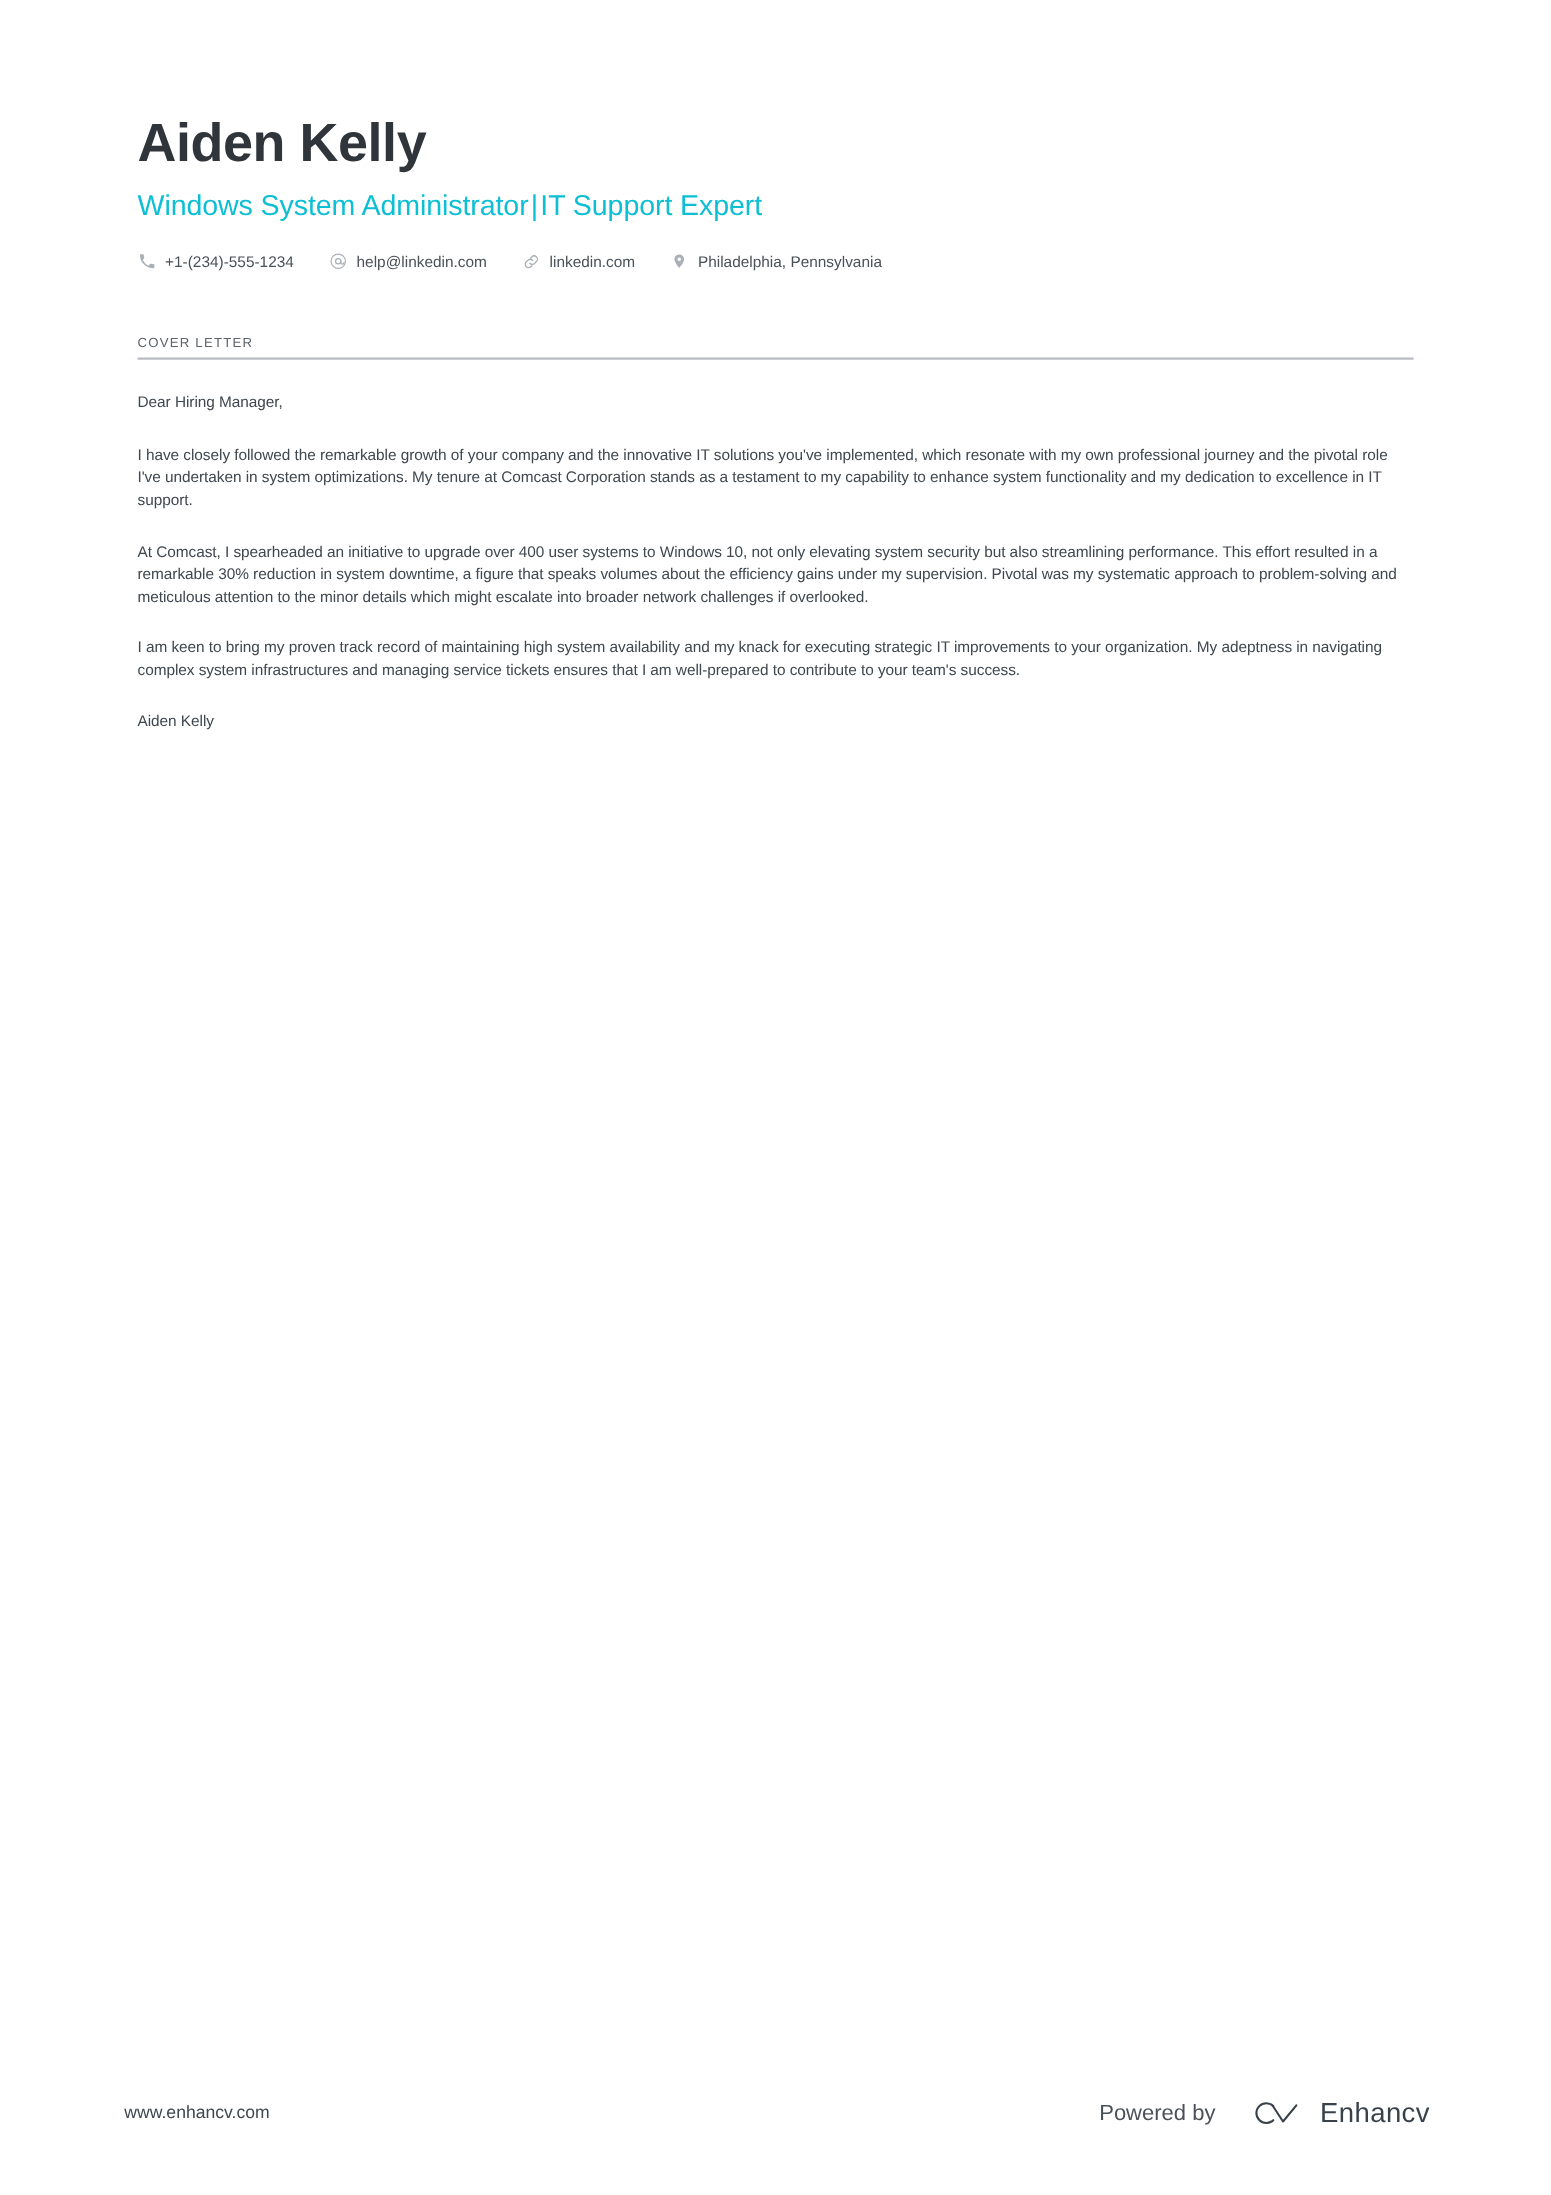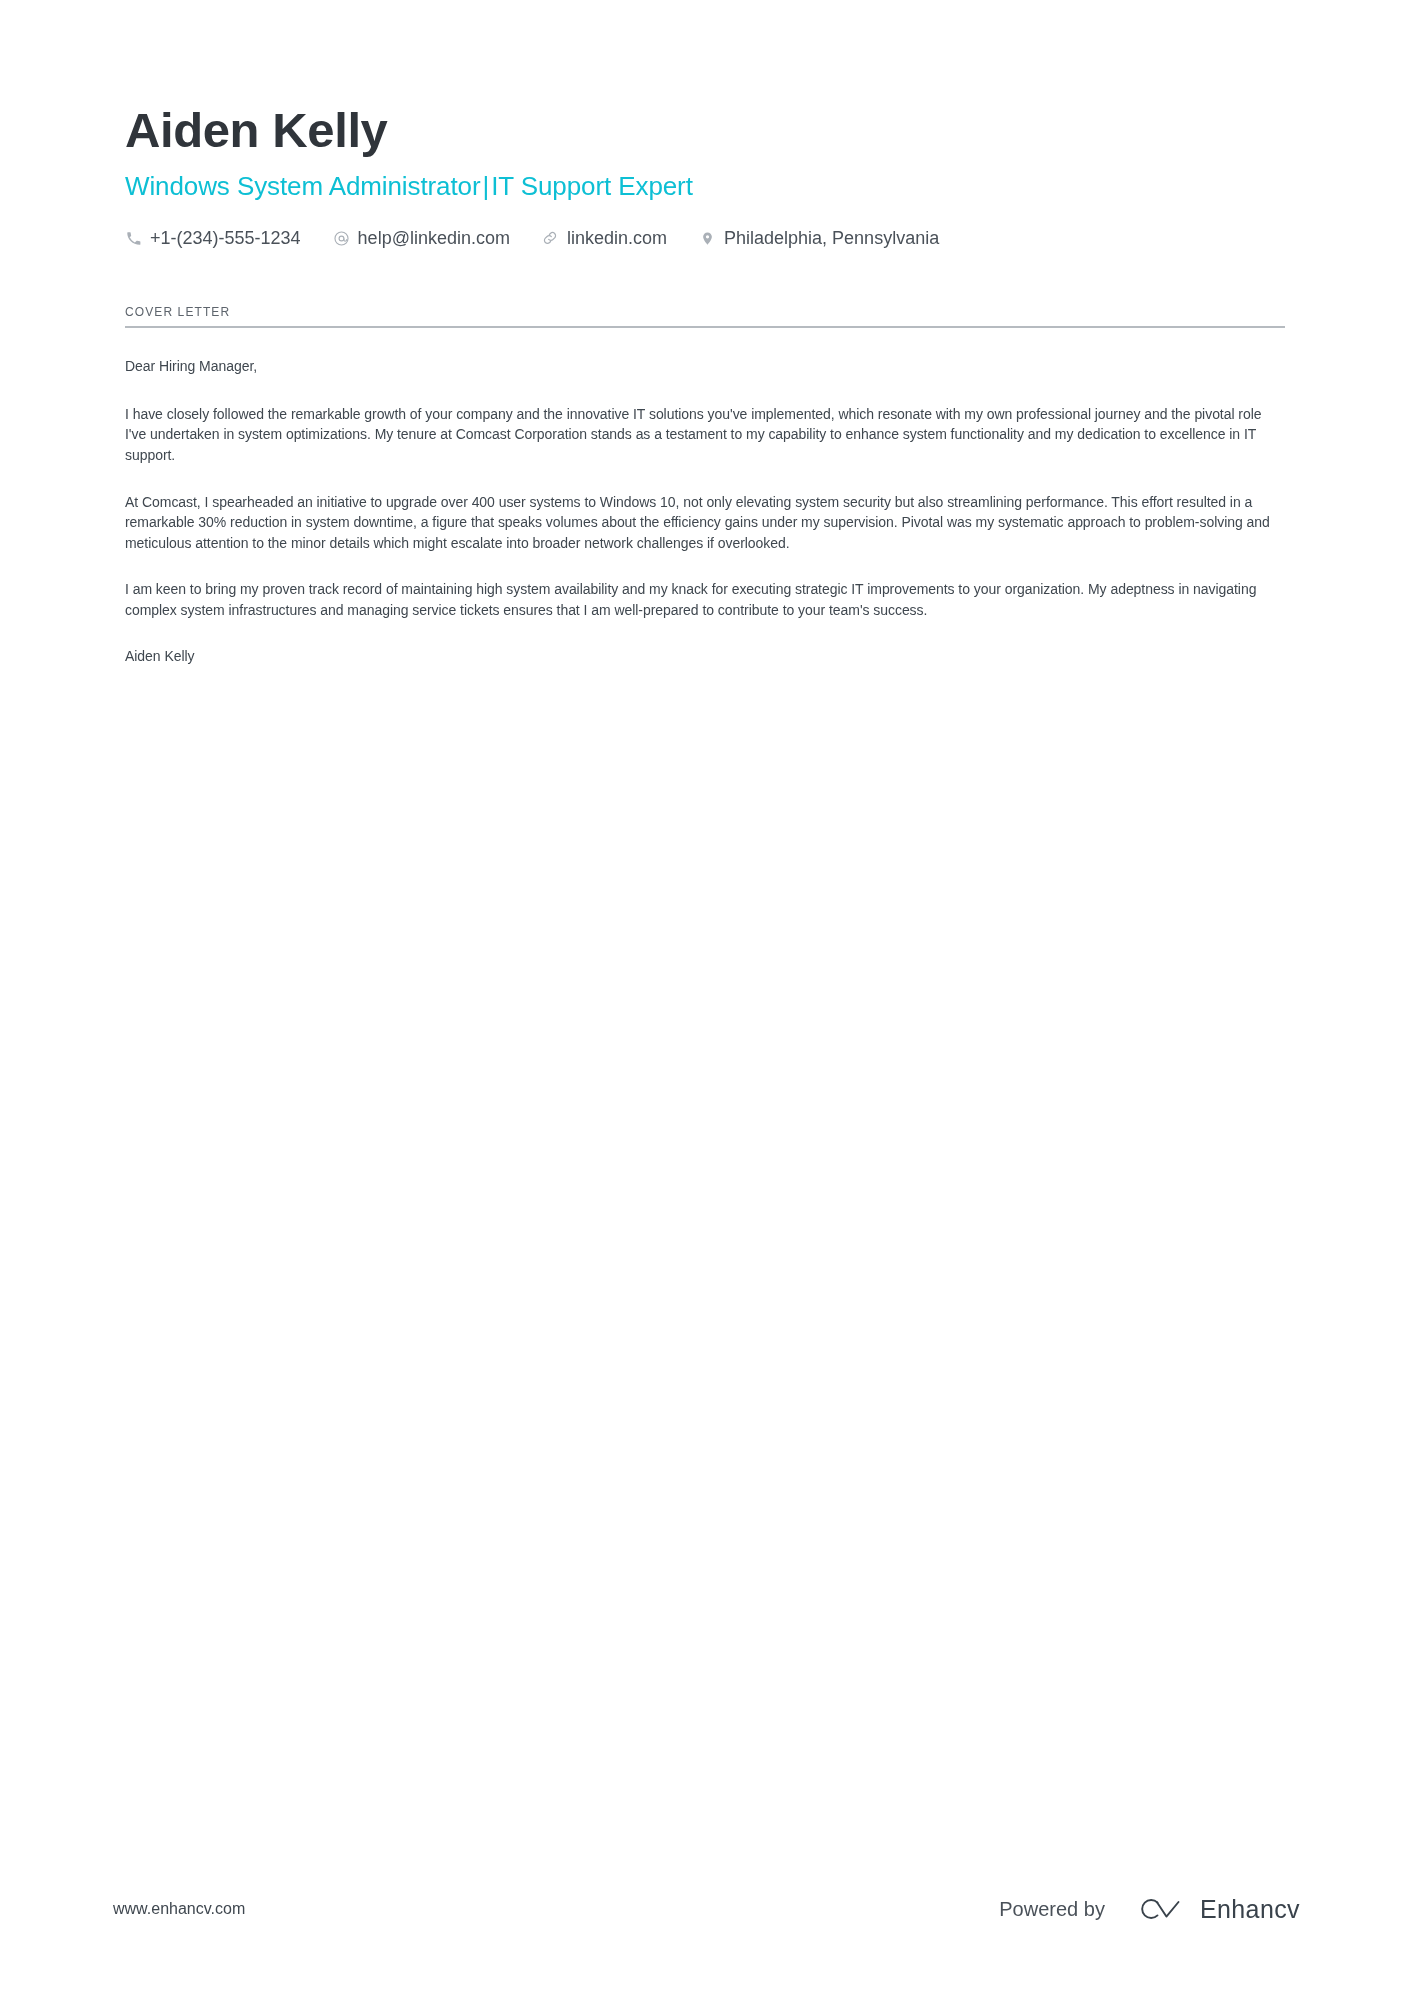--- a/index.html
+++ b/index.html
@@ -56,21 +56,21 @@
   .contact-row {
     display: flex;
     align-items: center;
     margin-top: 25px;
     flex-wrap: wrap;
   }
   .contact-item {
     display: flex;
     align-items: center;
     margin-right: 32px;
-    font-size: 18px;
+    font-size: 14px;
     color: #4a5159;
     line-height: 1;
     white-space: nowrap;
   }
   .contact-item .ico {
     display: inline-flex;
     align-items: center;
     justify-content: center;
     width: 17px;
     height: 17px;
@@ -111,21 +111,21 @@
   .letter p.salutation { margin-bottom: 27px; }
   .letter p.sign-name { margin-bottom: 26px; }
   .letter p.sign-title { margin-bottom: 0; }
   .letter p.sign-title .sep { padding: 0 3px; color: #3f474f; }
 
   
   .footer {
     position: absolute;
     left: 0;
     right: 0;
-    bottom: 16px;
+    bottom: 4px;
     height: 140px;
     display: flex;
     align-items: center;
     justify-content: space-between;
     padding: 0 110px 0 113px;
     box-sizing: border-box;
   }
   .footer-url {
     font-size: 16px;
     color: #3f474f;

